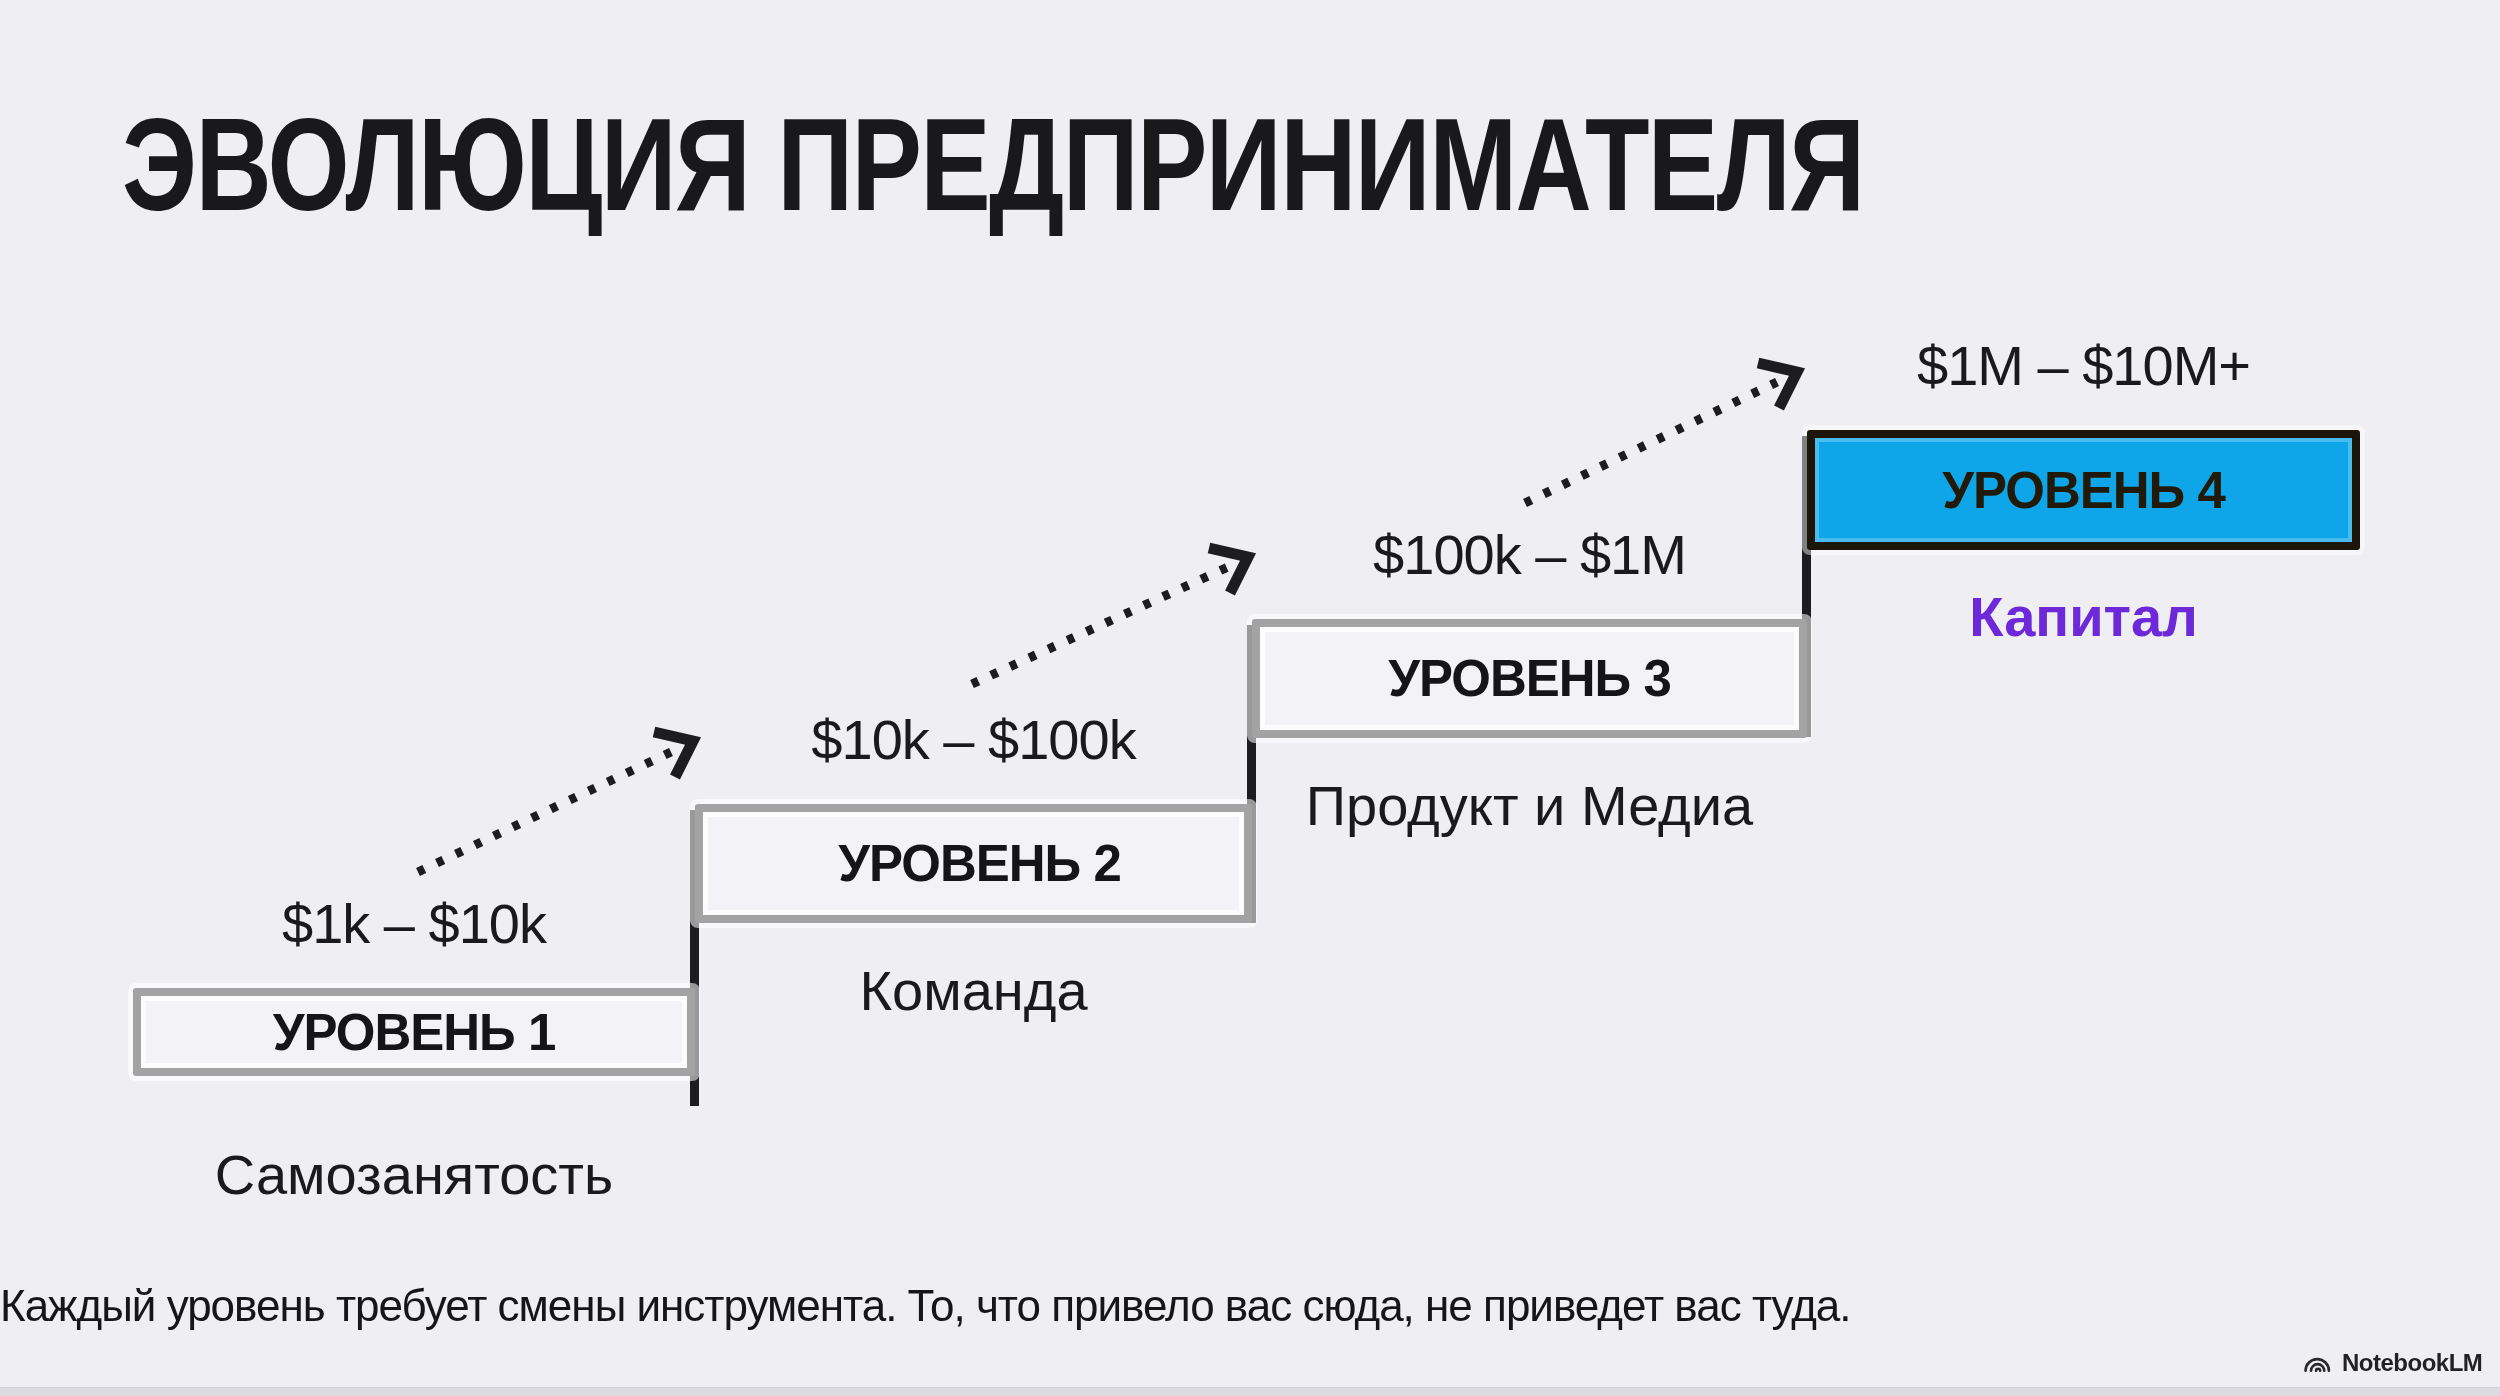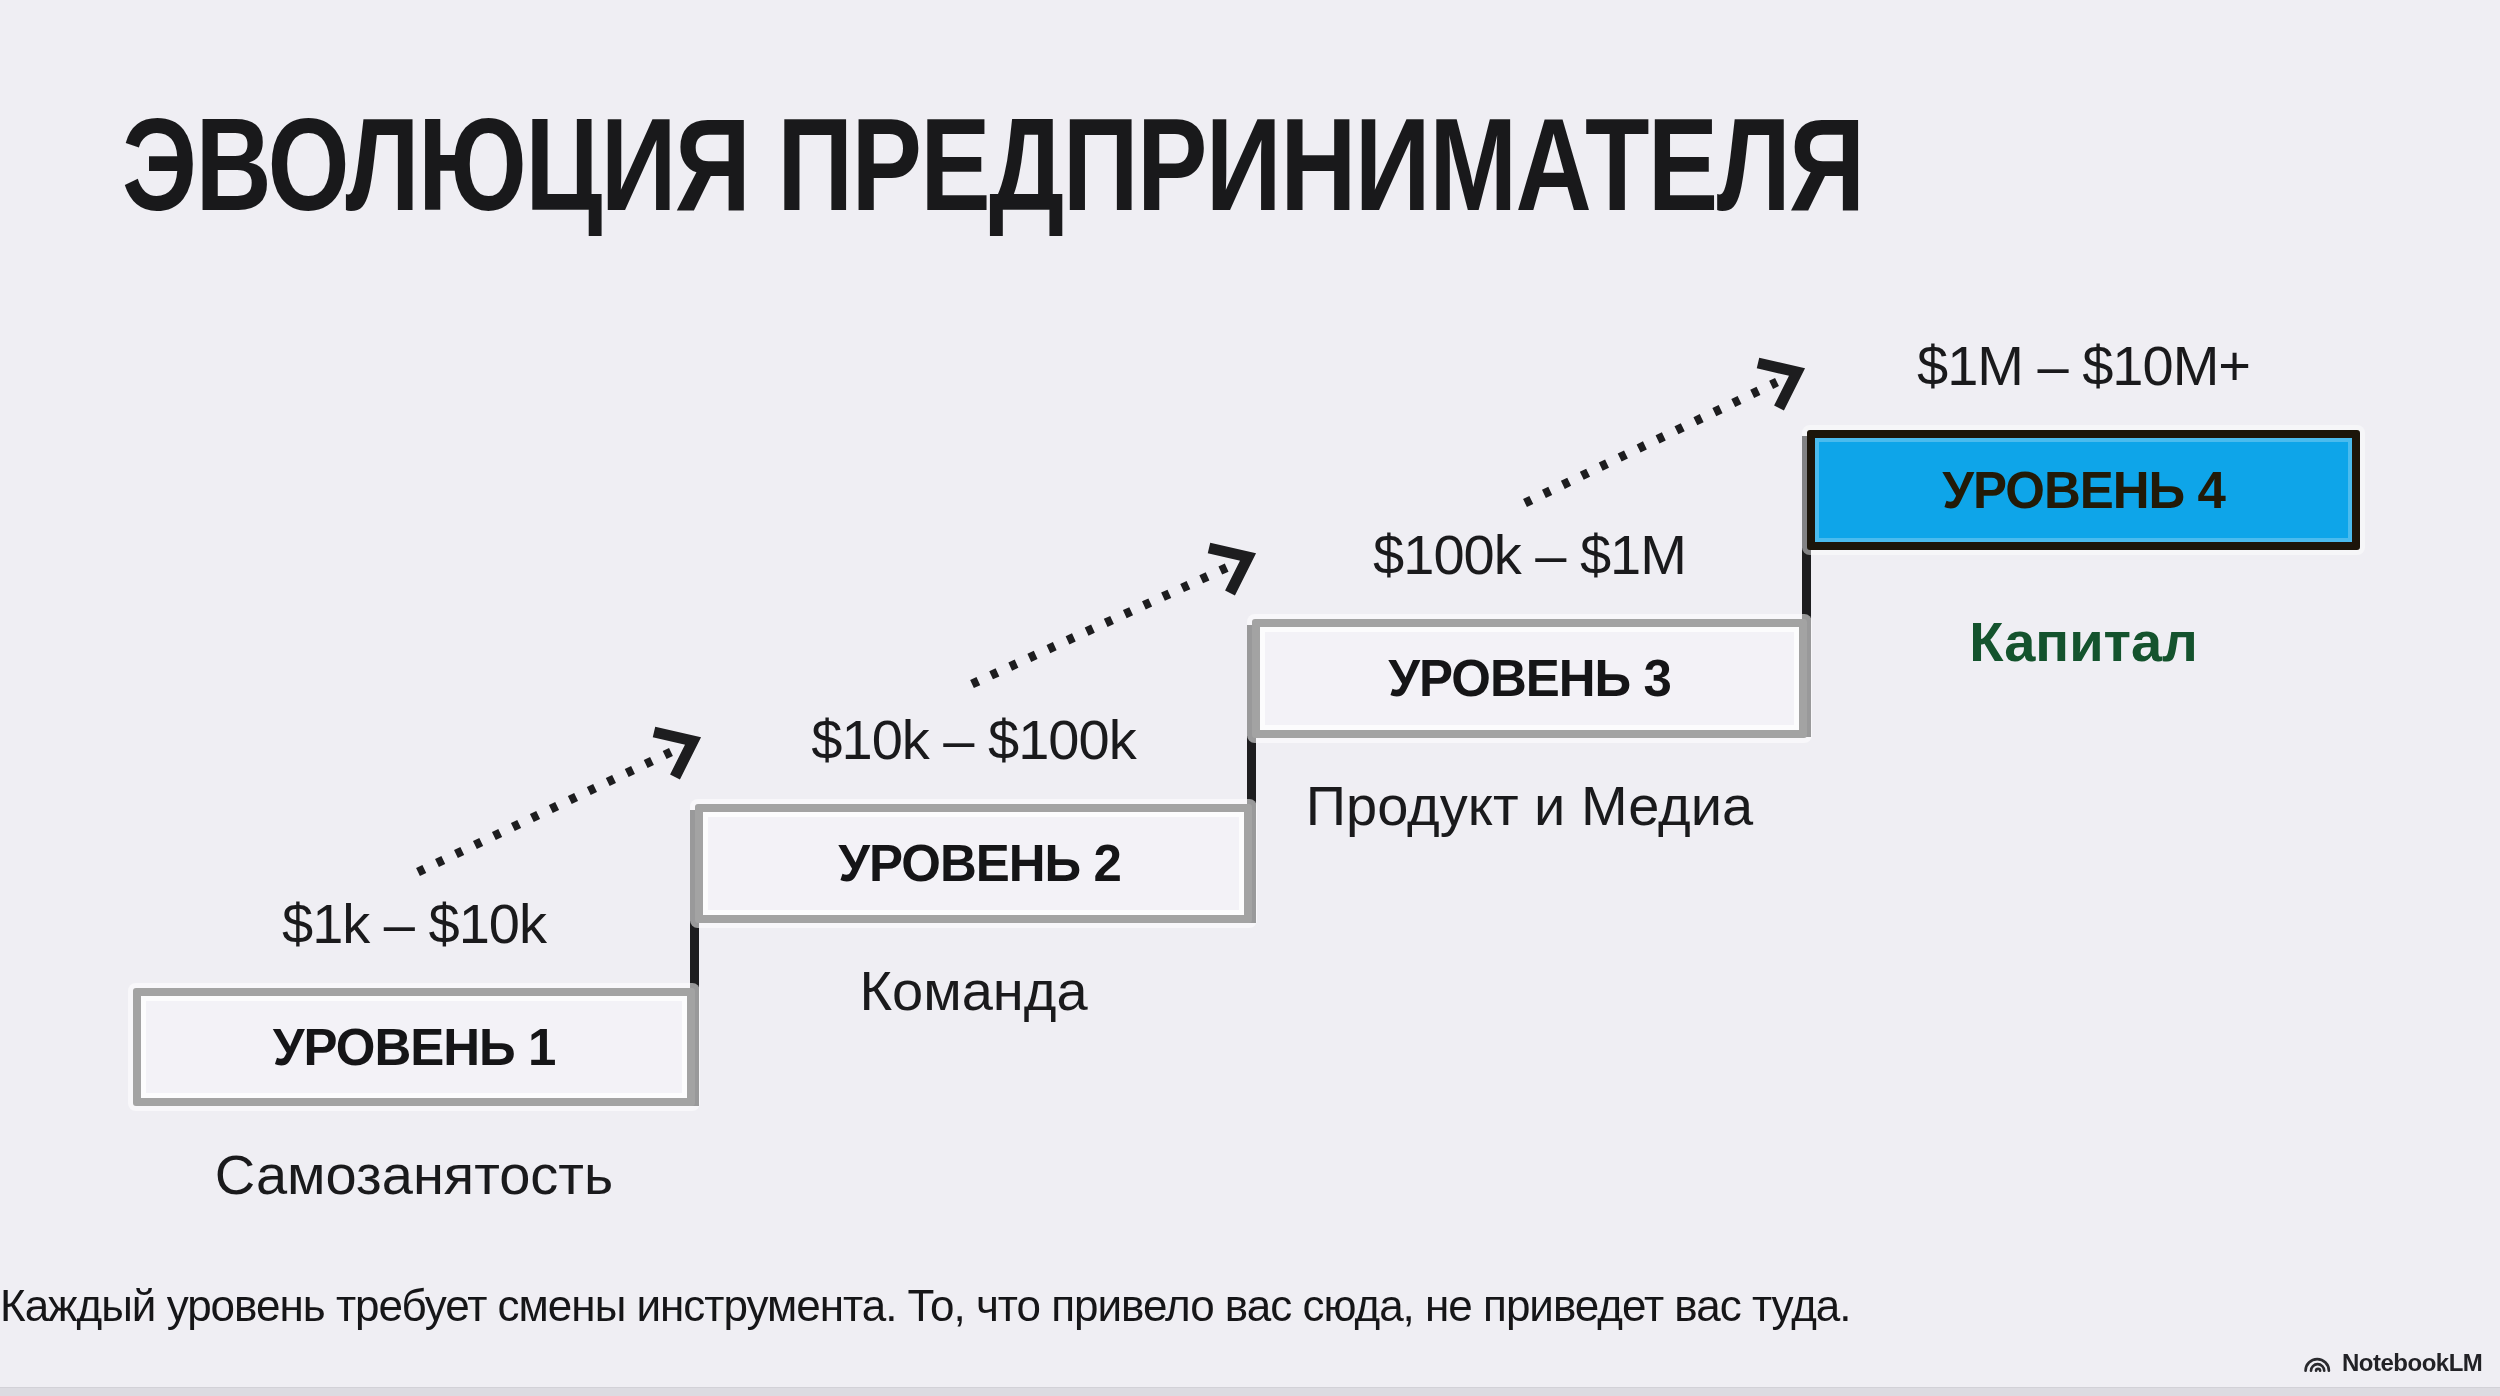--- a/index.html
+++ b/index.html
@@ -25,21 +25,21 @@
   .c3{left:1802px;top:436px;height:301px;}
   
   .box{
     position:absolute;box-sizing:border-box;
     border:8px solid #a3a3a3;border-radius:3px;background:#f3f2f7;
     display:flex;align-items:center;justify-content:center;
     font-size:51px;font-weight:700;letter-spacing:-1px;color:#151517;
     box-shadow:0 0 0 5px rgba(255,255,255,.55), inset 0 0 0 5px rgba(255,255,255,.75);
     white-space:nowrap;
   }
-  .b1{left:133px;top:988px;width:562px;height:118px;}
+  .b1{left:133px;top:988px;width:562px;height:88px;}
   .b2{left:695px;top:804px;width:557px;height:119px;padding-left:12px;}
   .b3{left:1252px;top:619px;width:555px;height:119px;}
   .b4{left:1807px;top:430px;width:553px;height:120px;
       background:#0ea5e9;border-color:#1c150a;color:#221a08;
       box-shadow:0 0 0 5px rgba(255,255,255,.45), inset 0 0 0 4px rgba(255,255,255,.25);}
   
   .range{
     position:absolute;height:72px;line-height:72px;text-align:center;
     font-size:56px;font-weight:500;letter-spacing:-1px;color:#1a1a1c;white-space:nowrap;
   }
@@ -48,21 +48,21 @@
   .r3{left:1252px;width:555px;top:519px;}
   .r4{left:1807px;width:553px;top:330px;}
   
   .sub{
     position:absolute;height:70px;line-height:70px;text-align:center;
     font-size:56px;font-weight:400;color:#1a1a1c;white-space:nowrap;
   }
   .s1{left:133px;width:562px;top:1140px;}
   .s2{left:695px;width:557px;top:956px;}
   .s3{left:1252px;width:555px;top:771px;}
-  .s4{left:1807px;width:553px;top:607px;font-weight:700;color:#14532d;}
+  .s4{left:1807px;width:553px;top:582px;font-weight:700;color:#6d28d9;}
   
   .caption{
     position:absolute;left:0;top:1273px;width:2470px;height:66px;line-height:66px;
     text-align:left;font-size:44px;letter-spacing:-1px;color:#161618;white-space:nowrap;
   }
   
   .watermark{
     position:absolute;left:2302px;top:1346px;height:34px;
     display:flex;align-items:center;gap:8px;
   }

